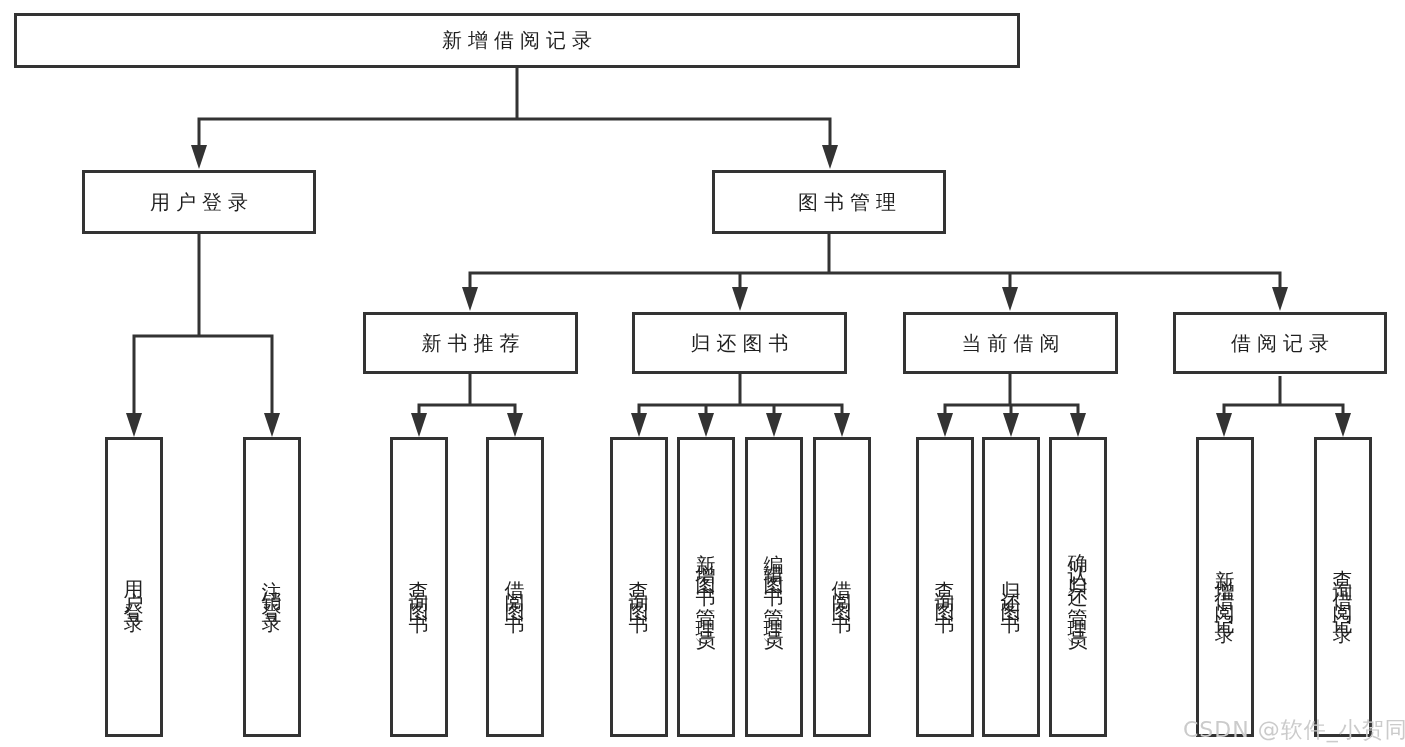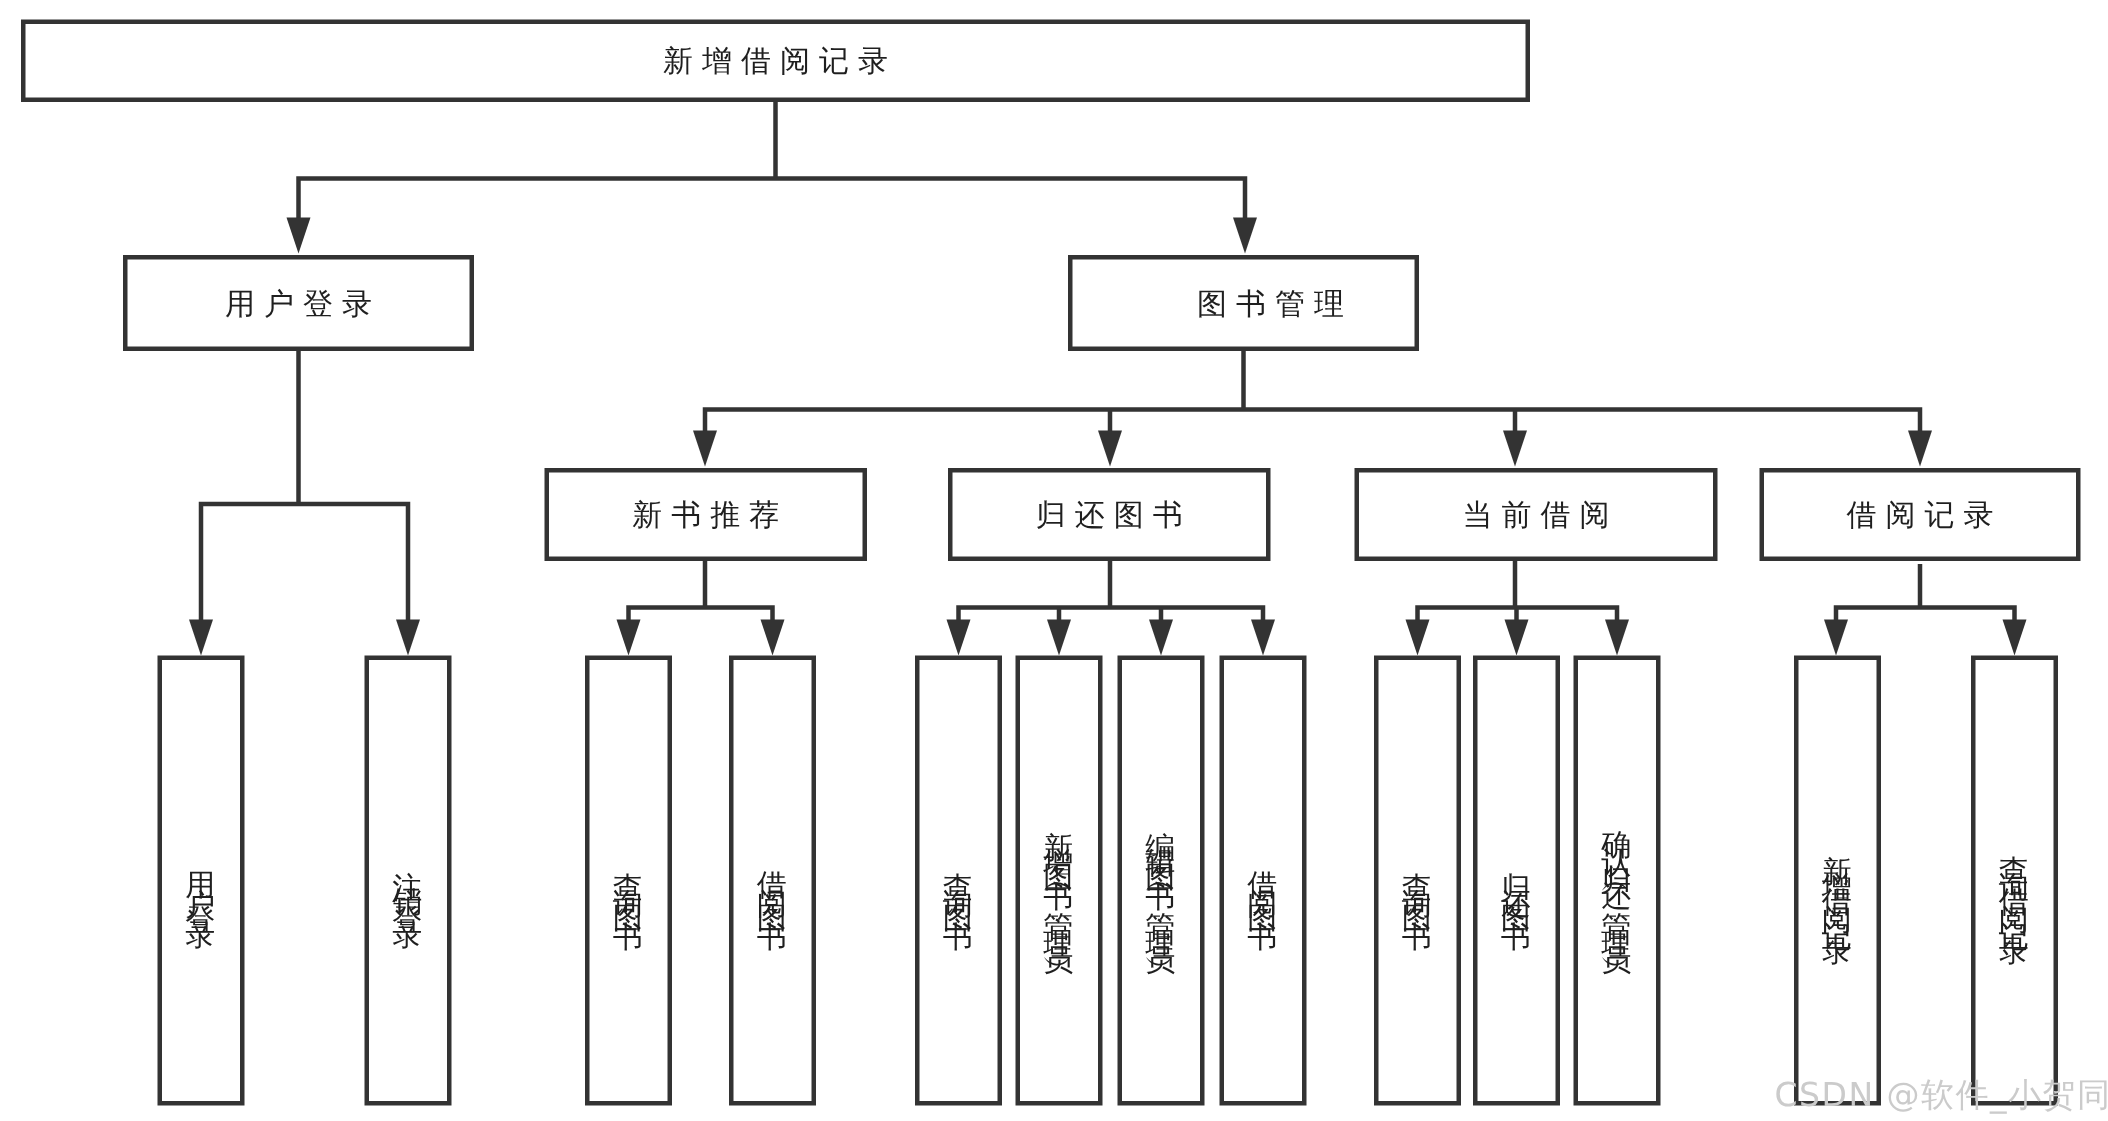--- a/index.html
+++ b/index.html
@@ -124,21 +124,21 @@
   <div class="box l2-box" style="left:712px;padding-left:36px;">
     <span class="h-label">图书管理</span>
   </div>
 
   <div class="box l3-box" style="left:363px;width:215px;">
     <span class="h-label">新书推荐</span>
   </div>
   <div class="box l3-box" style="left:632px;width:215px;">
     <span class="h-label">归还图书</span>
   </div>
-  <div class="box l3-box" style="left:903px;width:242px;text-align:center;">
+  <div class="box l3-box" style="left:903px;width:215px;text-align:center;">
     <span class="h-label">当前借阅</span>
   </div>
   <div class="box l3-box" style="left:1173px;width:214px;">
     <span class="h-label">借阅记录</span>
   </div>
 
   <div class="box leaf" style="left:105px;">用户登录</div>
   <div class="box leaf" style="left:243px;">注销登录</div>
 
   <div class="box leaf" style="left:390px;">查询图书</div>

